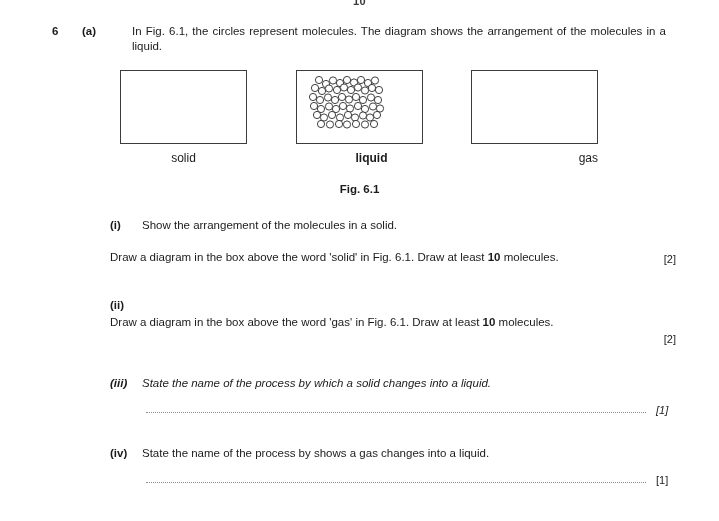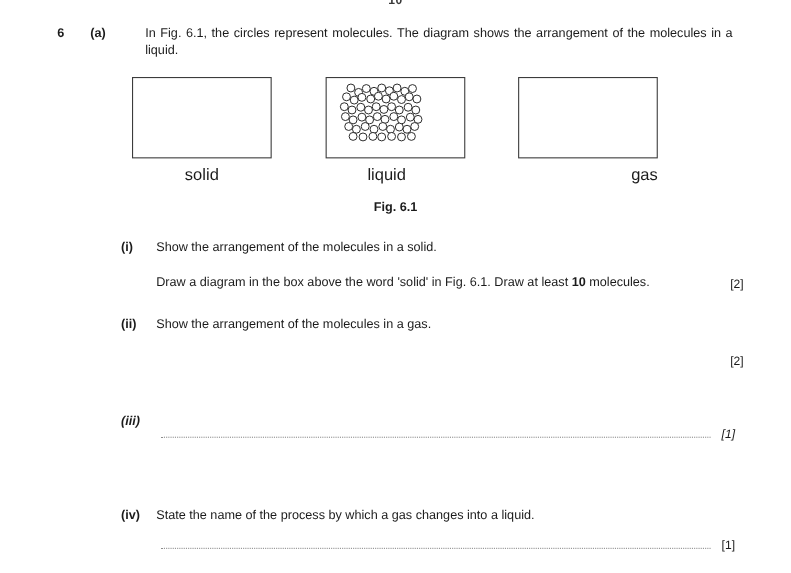--- a/index.html
+++ b/index.html
@@ -84,25 +84,25 @@
   }
   .fig-box.b1 { left: 120px; }
   .fig-box.b2 { left: 296px; }
   .fig-box.b3 { left: 471px; }
 
   .fig-label {
     position: absolute;
     top: 81px;
     width: 127px;
     text-align: center;
-    font-size: 15px;
+    font-size: 12px;
     color: #1b1b1b;
   }
   .fig-label.l1 { left: 120px; }
-  .fig-label.l2 { left: 288px; }
+  .fig-label.l2 { left: 308px; font-weight: bold; }
   .fig-label.l3 { left: 471px; text-align: right; }
 
   .fig-caption {
     position: absolute;
     top: 113px;
     left: 0;
     width: 719px;
     text-align: center;
     font-size: 11.5px;
     font-weight: bold;
@@ -130,21 +130,20 @@
     left: 0;
     top: 0;
     font-weight: bold;
     width: 32px;
     text-align: left;
   }
   .sub-head {
     margin-left: 32px;
   }
   .sub-body {
-    margin-left: 32px;
     margin-top: 17px;
     position: relative;
   }
 
   
   .answer-row {
     margin-left: 36px;
     margin-top: 14px;
     position: relative;
     height: 14px;
@@ -157,23 +156,23 @@
     border-bottom: 1.1px dotted #8d8d8d;
   }
   .answer-marks {
     position: absolute;
     left: 510px;
     top: -2px;
     font-size: 11px;
   }
 
   .sp1 { top: 218px; }
-  .sp2 { top: 288px; }
+  .sp2 { top: 298px; }
   .sp3 { top: 376px; font-style: italic; }
-  .sp4 { top: 462px; }
+  .sp4 { top: 446px; }
 
   .m-right {
     position: absolute;
     right: 0;
     top: 17px;
     font-size: 11px;
   }
   b.bold-inline { font-weight: bold; }
 </style>
 </head>
@@ -275,34 +274,37 @@
     <span class="sub-label">(i)</span>
     <div class="sub-head">Show the arrangement of the molecules in a solid.</div>
     <div class="sub-body">
       <span>Draw a diagram in the box above the word 'solid' in Fig. 6.1. Draw at least </span><b class="bold-inline">10</b><span> molecules.</span>
     </div>
     <div class="m-right" style="top:34px">[2]</div>
   </div>
 
   <div class="subpart sp2">
     <span class="sub-label">(ii)</span>
-    <div class="sub-head">Show the arrangement of the molecules in a gas.</div>
+    <div class="sub-body">
+      <span>Draw a diagram in the box above the word 'gas' in Fig. 6.1. Draw at least </span><b class="bold-inline">10</b><span> molecules.</span>
+    </div>
     <div class="m-right" style="top:34px">[2]</div>
   </div>
 
   <div class="subpart sp3">
     <span class="sub-label">(iii)</span>
+    <div class="sub-head">State the name of the process by which a solid changes into a liquid.</div>
     <div class="answer-row">
       <div class="dots"></div>
       <div class="answer-marks">[1]</div>
     </div>
   </div>
 
   <div class="subpart sp4">
     <span class="sub-label">(iv)</span>
-    <div class="sub-head">State the name of the process by which a gas changes into a liquid.</div>
+    <div class="sub-head">State the name of the process by shows a gas changes into a liquid.</div>
     <div class="answer-row">
       <div class="dots"></div>
       <div class="answer-marks">[1]</div>
     </div>
   </div>
 
 </div>
 
 </body></html>

